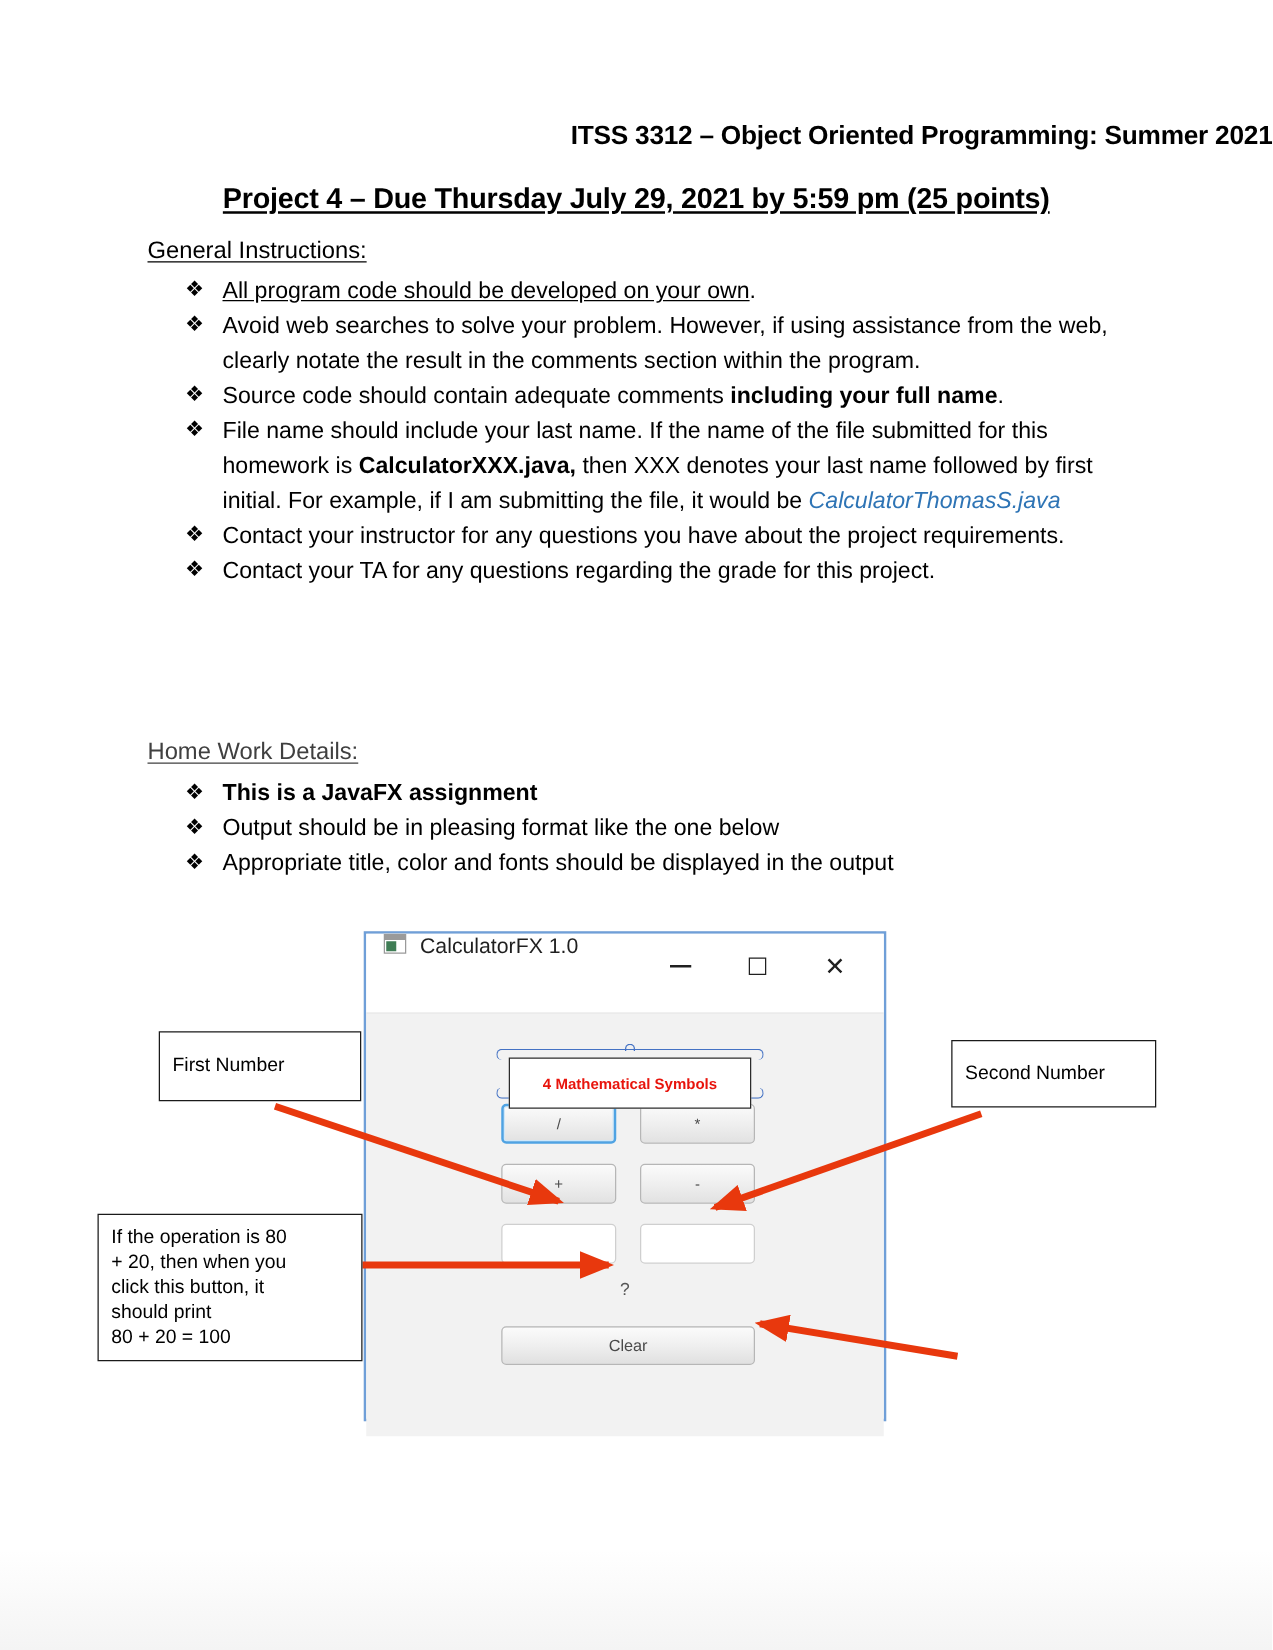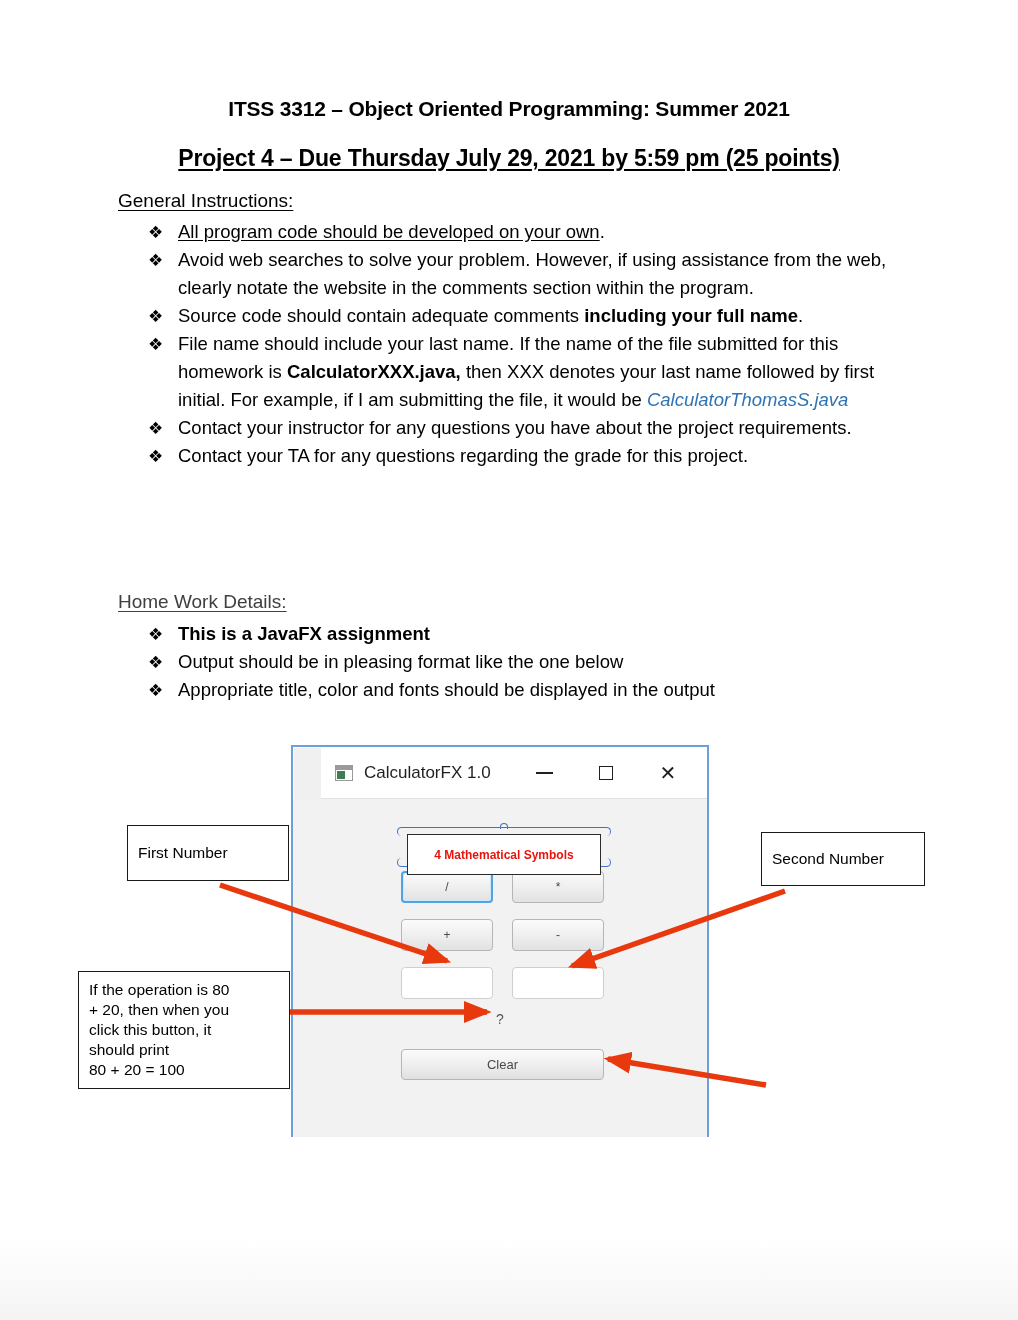--- a/index.html
+++ b/index.html
@@ -23,21 +23,21 @@
   
   .doc-title {
     position: absolute;
     left: 0; right: 0;
     text-align: center;
     font-weight: bold;
     color: #000;
     font-size: 21px;
     letter-spacing: -0.2px;
   }
-  #title-line1 { top: 97px; }
+  #title-line1 { top: 97px; text-align: right; }
   #title-line2 {
     top: 145px;
     font-size: 23px;
     text-decoration: underline;
     text-underline-offset: 3px;
   }
 
   .section-head {
     position: absolute;
     font-size: 19px;
@@ -84,27 +84,26 @@
   #calc-window {
     position: absolute;
     left: 291px; top: 745px;
     width: 418px; height: 392px;
     background: #f0f0f0;
     border: 2px solid #6f9fd8;
     box-shadow: 0 0 0 1px #ffffff inset;
   }
   #calc-titlebar {
     position: relative;
-    height: 52px;
+    height: 64px;
     background: #ffffff;
     border-bottom: 1px solid #e2e2e2;
     display: flex;
-    align-items: center;
+    align-items: flex-start;
     padding-left: 14px;
-    margin-left: 28px;
   }
   #calc-app-icon {
     width: 18px; height: 16px;
     background: #ffffff;
     border: 1.5px solid #9a9a9a;
     border-top-width: 5px;
     position: relative;
     margin-right: 11px;
     flex: 0 0 auto;
   }
@@ -264,21 +263,21 @@
 
   <div class="section-head" id="general-instructions-head">General Instructions:</div>
 
   <div class="bullet-list" id="general-list">
       <div class="bullet-row">
         <span class="bullet-glyph">❖</span>
         <span class="bullet-text"><span class="ul-run">All program code should be developed on your own</span><span>.</span></span>
       </div>
       <div class="bullet-row">
         <span class="bullet-glyph">❖</span>
-        <span class="bullet-text"><span>Avoid web searches to solve your problem.  However, if using assistance from the web, clearly notate the website in the comments section within the program.</span></span>
+        <span class="bullet-text"><span>Avoid web searches to solve your problem.  However, if using assistance from the web, clearly notate the result in the comments section within the program.</span></span>
       </div>
       <div class="bullet-row">
         <span class="bullet-glyph">❖</span>
         <span class="bullet-text"><span>Source code should contain adequate comments </span><span class="b">including your full name</span><span>.</span></span>
       </div>
       <div class="bullet-row">
         <span class="bullet-glyph">❖</span>
         <span class="bullet-text"><span>File name should include your last name.  If the name of the file submitted for this homework is </span><span class="b">CalculatorXXX.java,</span><span> then XXX denotes your last name followed by first initial.  For example, if I am submitting the file, it would be </span><span class="blue-italic">CalculatorThomasS.java</span></span>
       </div>
       <div class="bullet-row">

